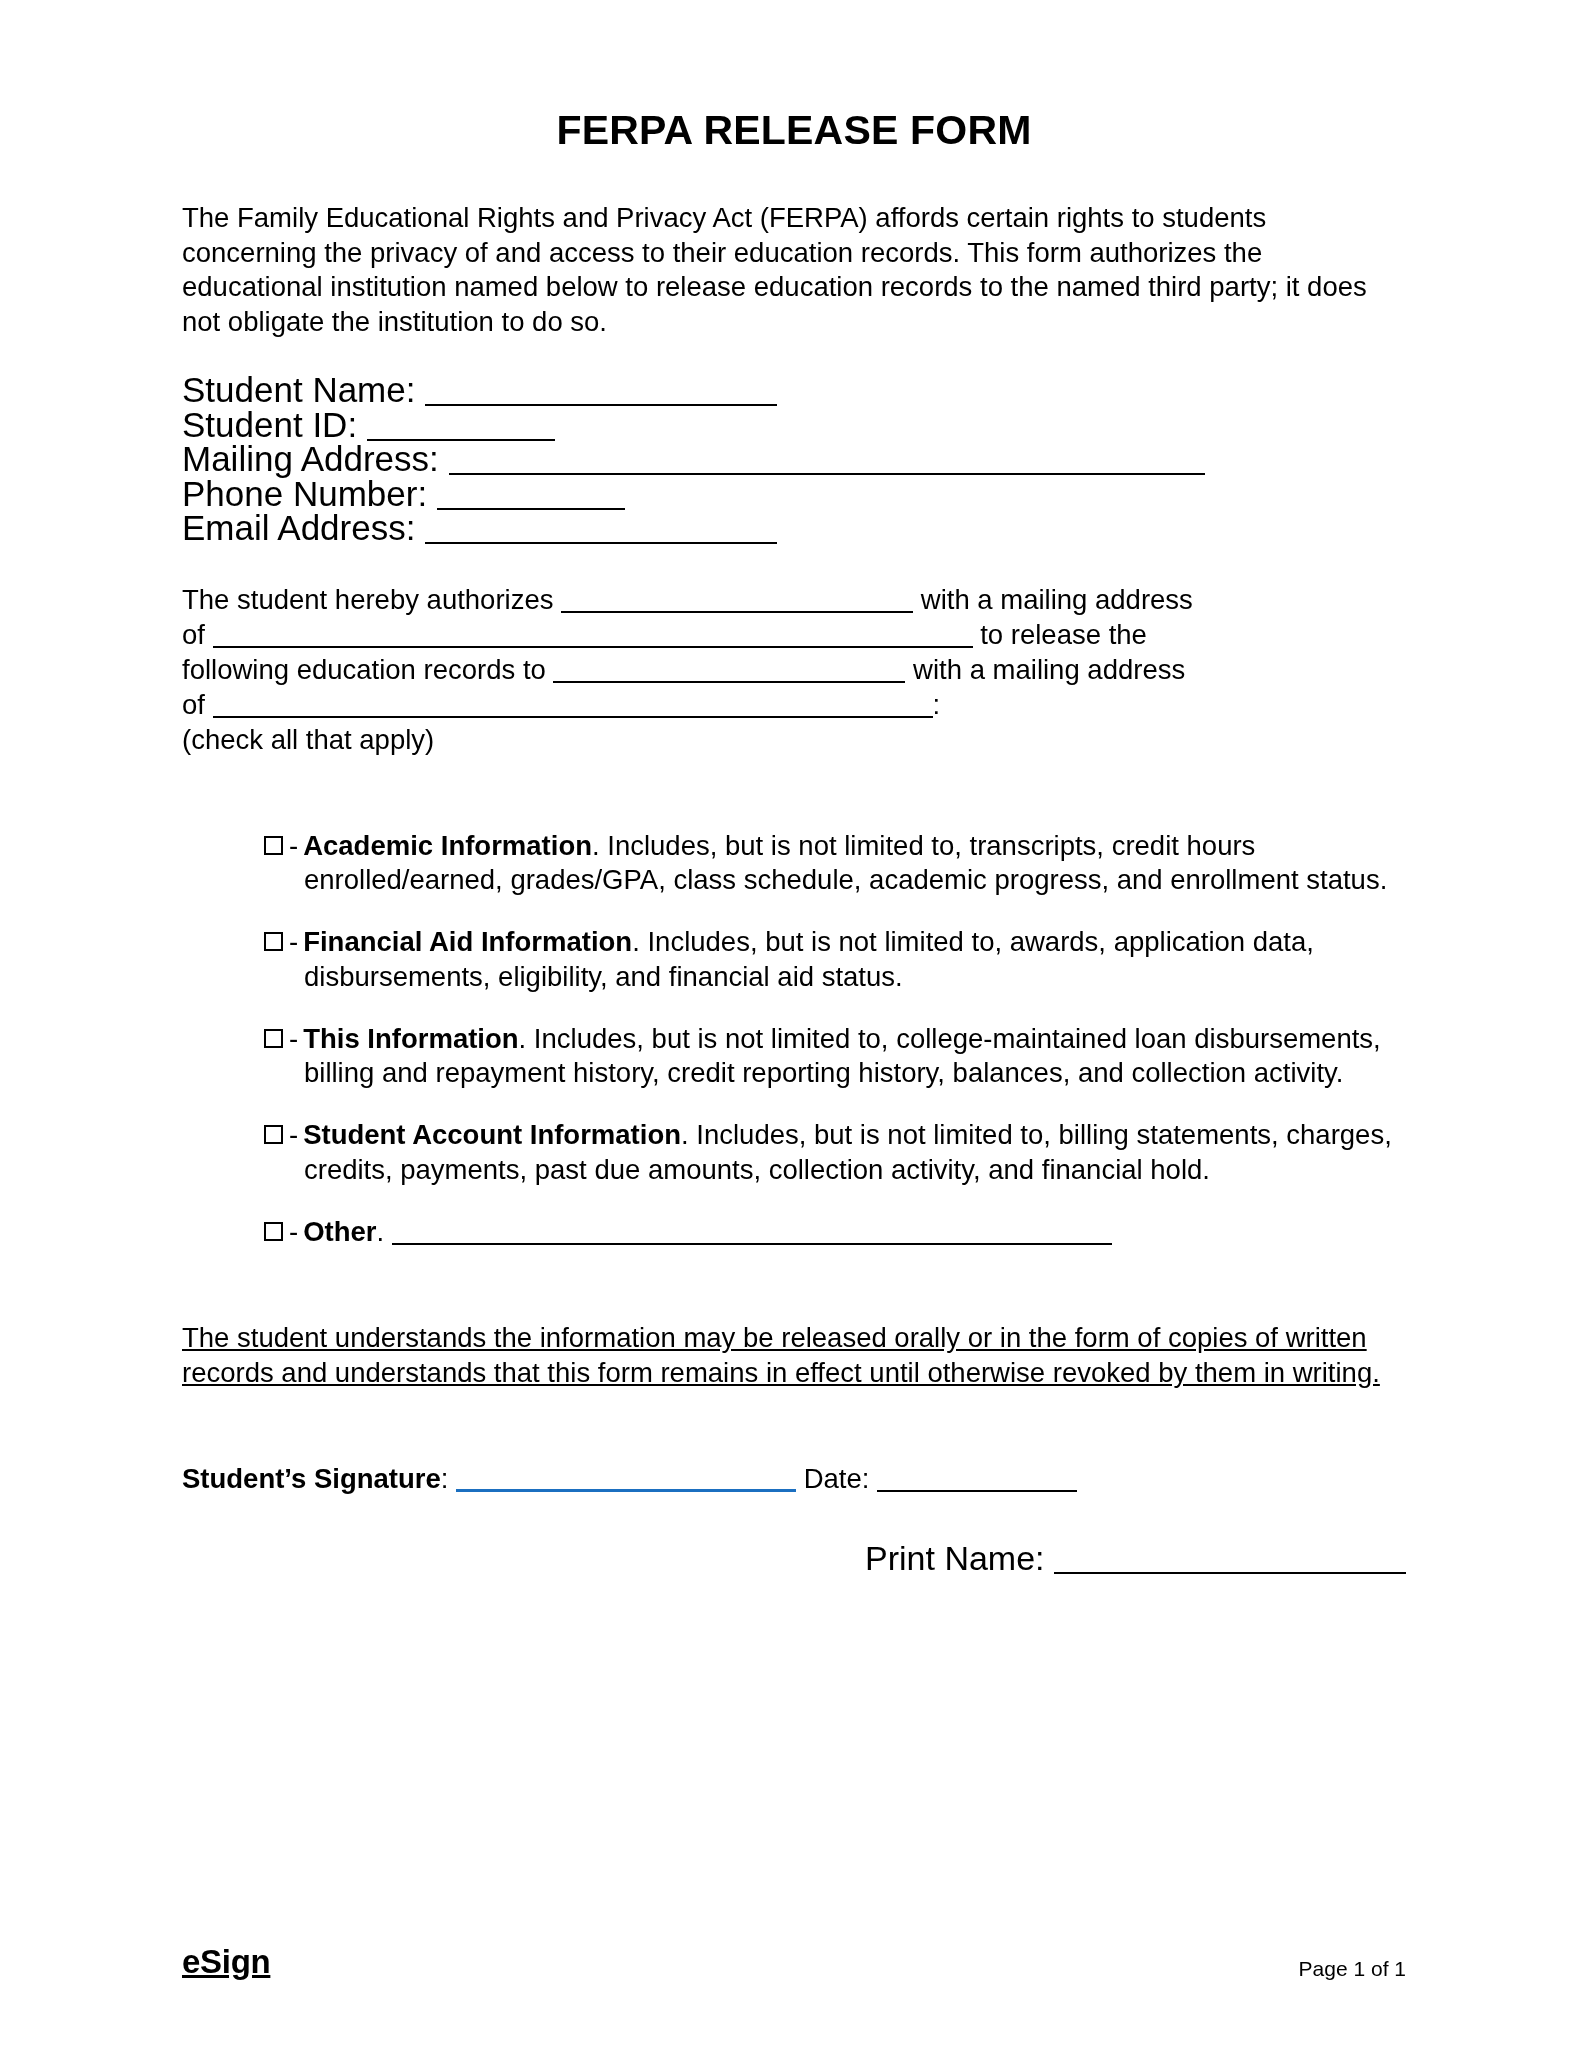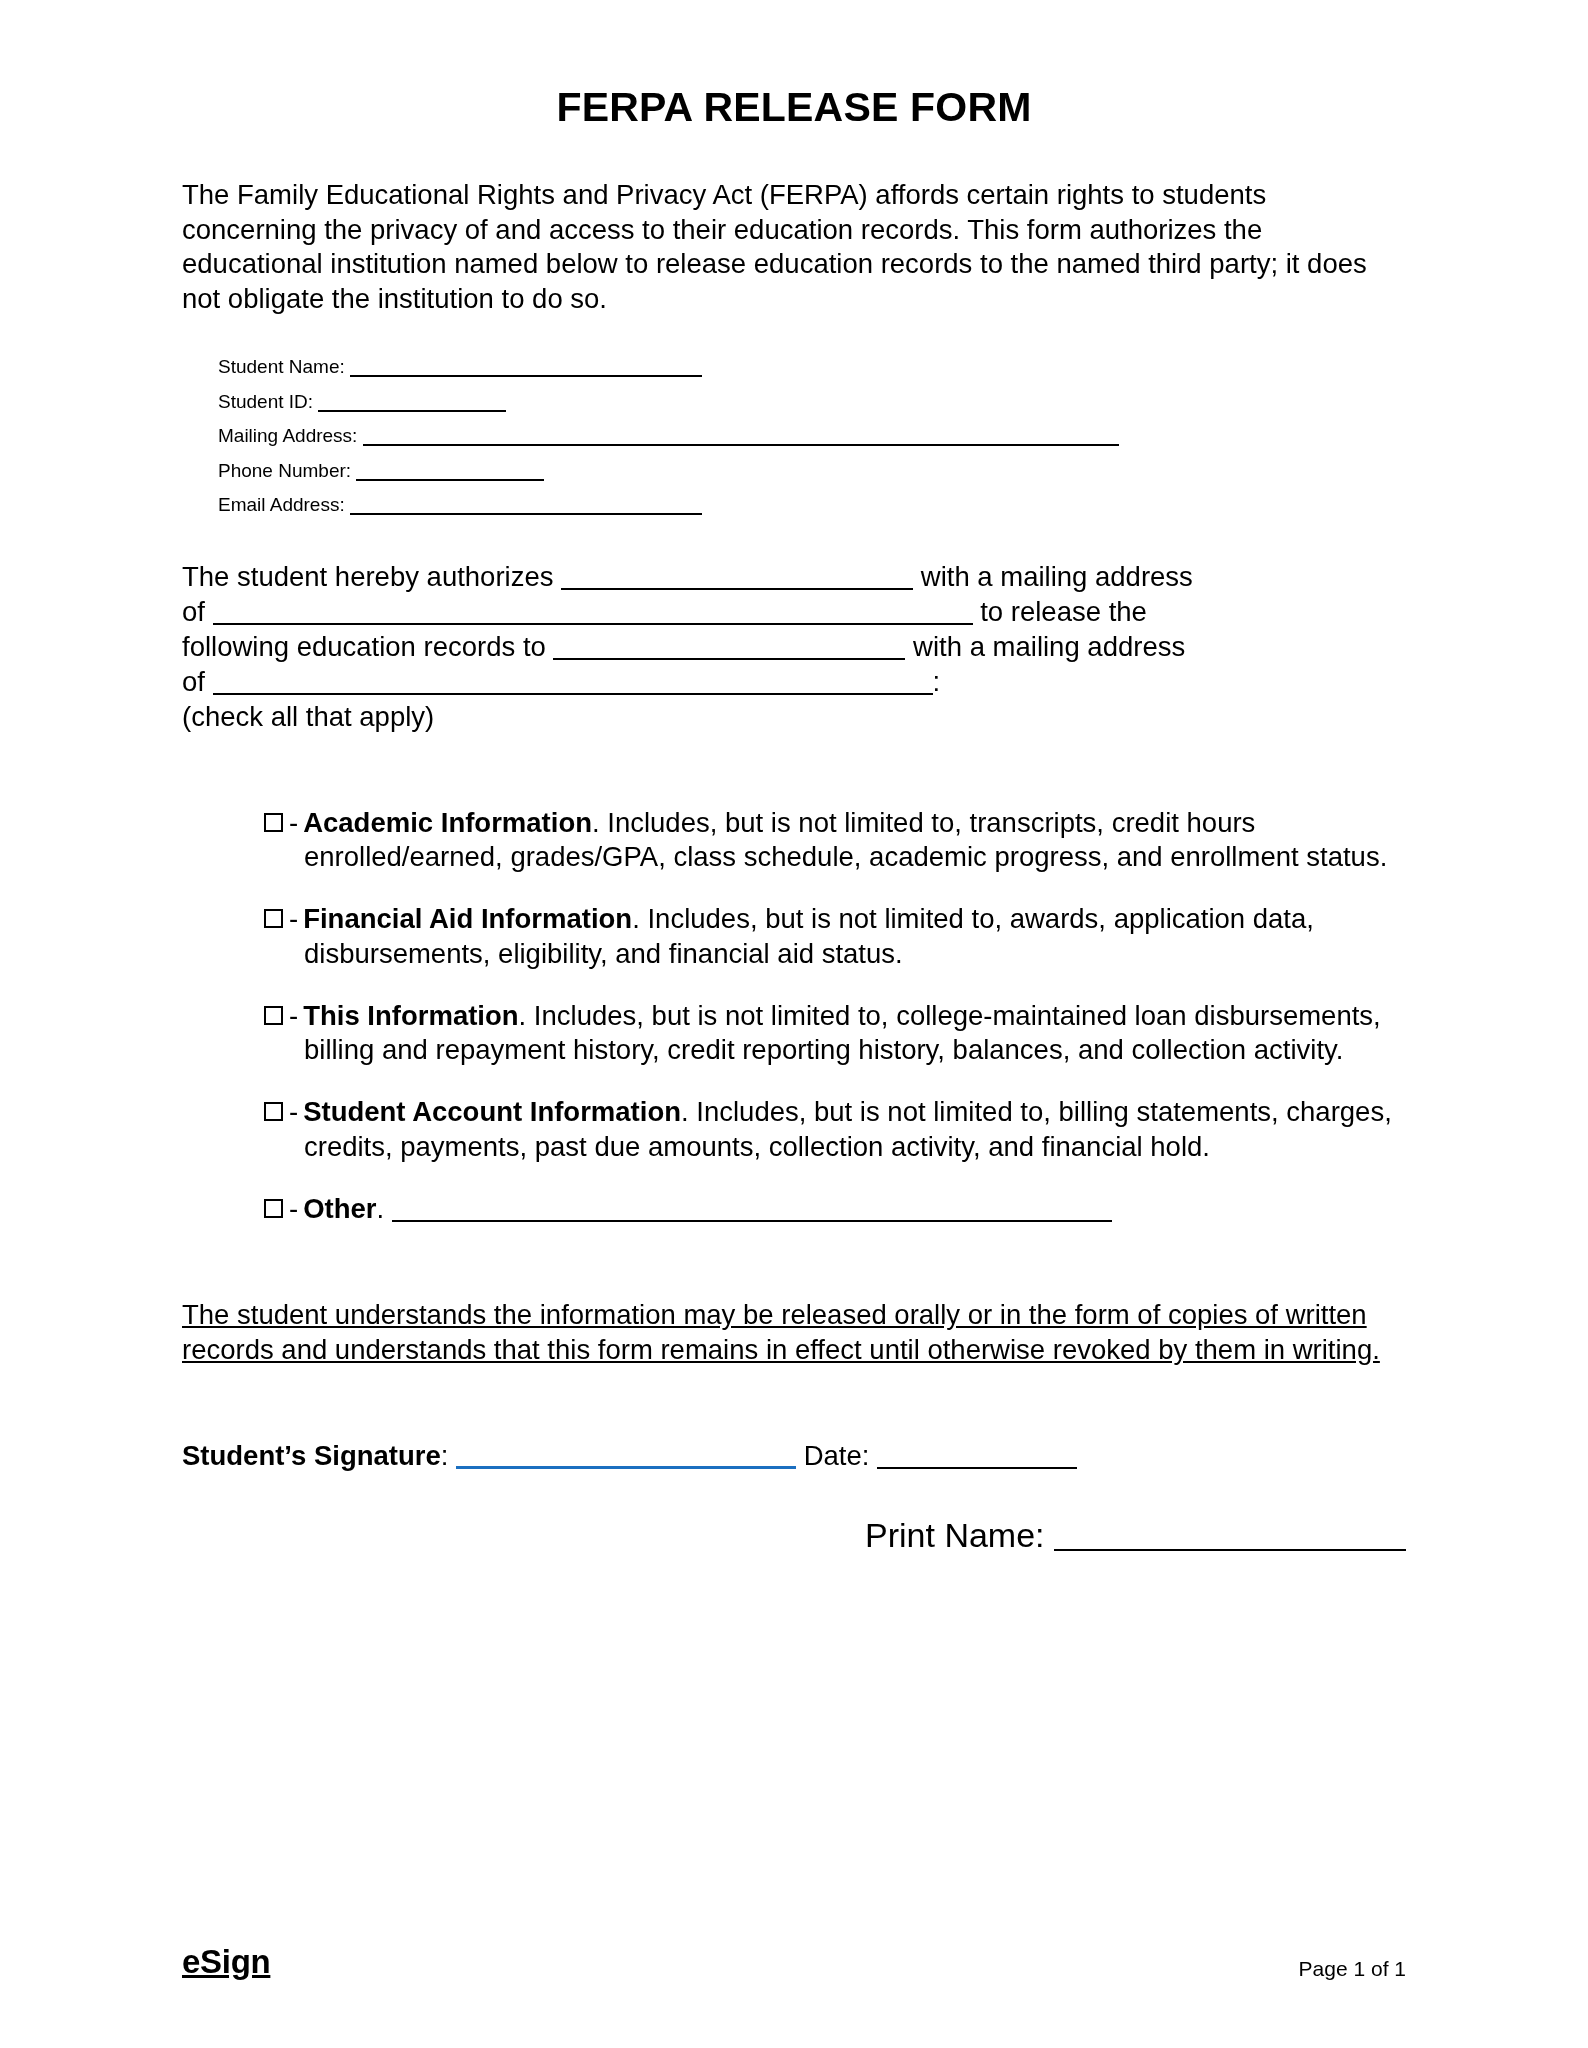--- a/index.html
+++ b/index.html
@@ -26,42 +26,41 @@
     width: 1224px;
     height: 2048px;
   }
 
   
   .doc-title {
     text-align: center;
     font-size: 41px;
     font-weight: bold;
     letter-spacing: 0.2px;
-    margin: 12px;
-    padding-top: 73px;
+    margin: 0;
+    padding-top: 108px;
     line-height: 1.1;
   }
 
   
   .para {
     font-size: 27.5px;
     line-height: 34.5px;
     margin: 0;
     text-align: left;
   }
   .intro {
     margin-top: 48px;
   }
 
   
   .fields {
     margin-top: 34px;
-    font-size: 19px;
-    line-height: 34.5px;
-    margin-left: 36px;
+    font-size: 35px;
+    line-height: 34.5px;
   }
   .field-row {
     white-space: nowrap;
   }
   .blank {
     display: inline-block;
     border-bottom: 2.4px solid #000;
     vertical-align: -4px;
     height: 22px;
   }

